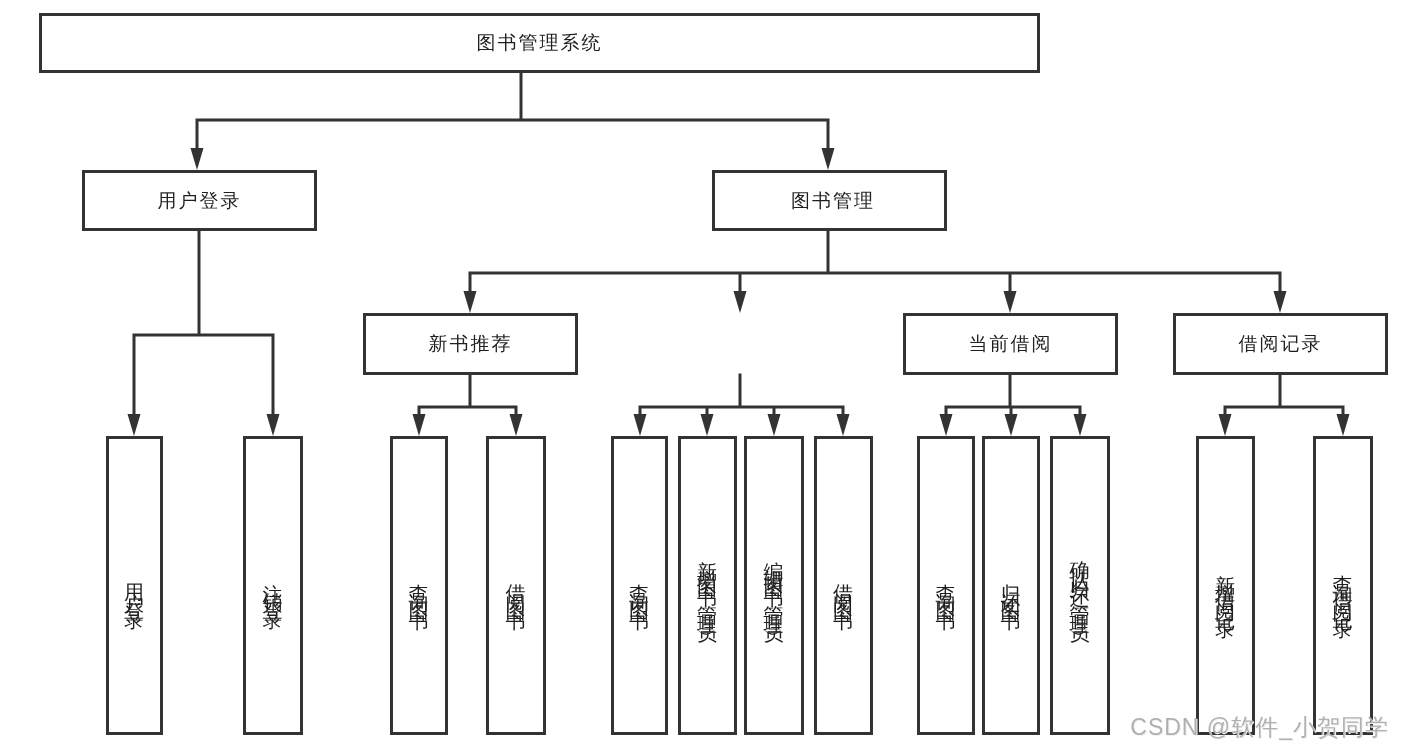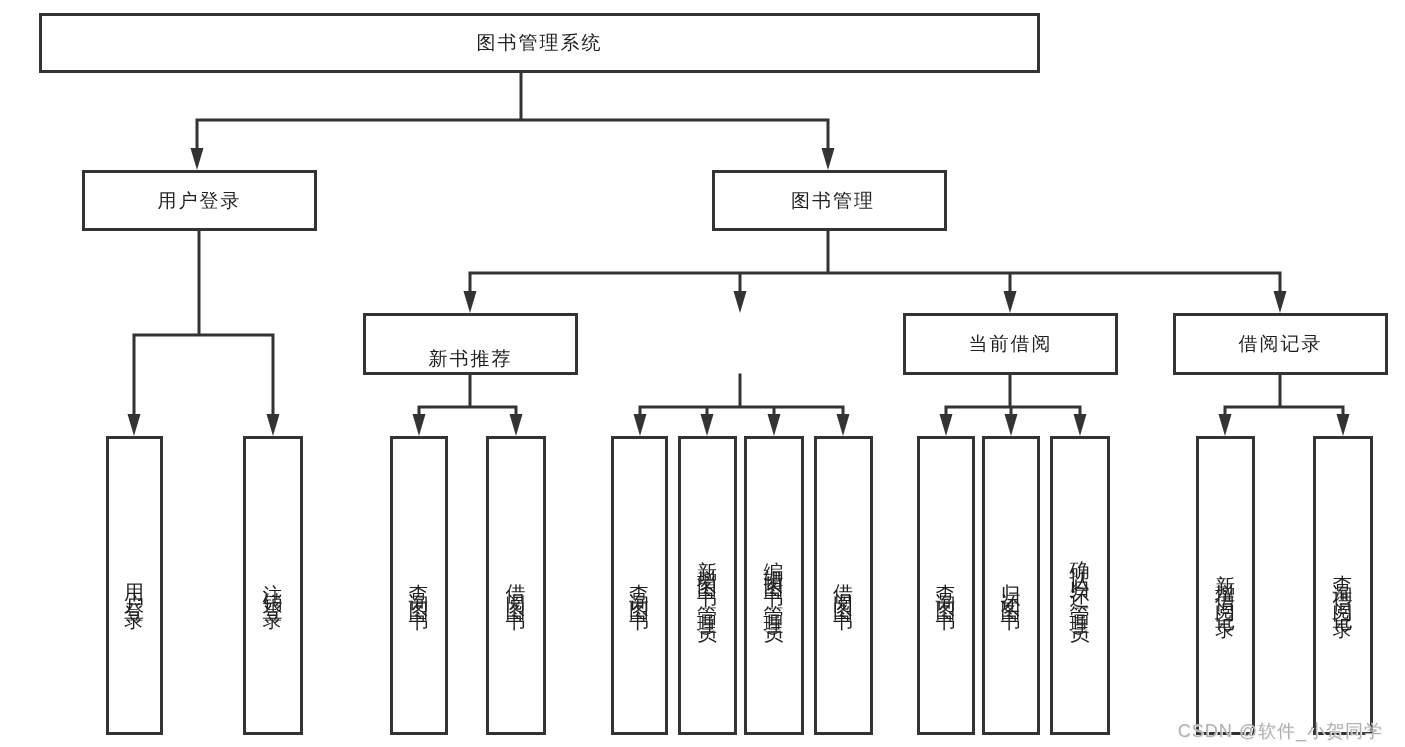--- a/index.html
+++ b/index.html
@@ -37,43 +37,43 @@
     line-height: 1;
     letter-spacing: 9px;
     white-space: nowrap;
   }
   
   .root-box { left: 21px; top: 13px; width: 1001px; height: 60px; margin-left: 18px; }
   .l2 { top: 170px; height: 61px; width: 235px; }
   .l2a { left: 82px; }
   .l2b { left: 712px; padding-left: 7px; }
   .l3 { top: 313px; height: 62px; width: 215px; }
-  .l3a { left: 363px; align-items: flex-end; }
+  .l3a { left: 363px; }
   .l3b { left: 633px; }
   .l3c { left: 903px; }
   .l3d { left: 1173px; }
   .leaf { top: 436px; height: 299px; }
   .g1a { left: 106px; width: 57px; }
   .g1b { left: 243px; width: 60px; }
   .g2a { left: 390px; width: 58px; }
   .g2b { left: 486px; width: 60px; }
   .g3a { left: 611px; width: 57px; }
   .g3b { left: 678px; width: 59px; }
   .g3c { left: 744px; width: 60px; }
   .g3d { left: 814px; width: 59px; }
   .g4a { left: 917px; width: 58px; }
   .g4b { left: 982px; width: 58px; }
   .g4c { left: 1050px; width: 60px; }
   .g5a { left: 1196px; width: 59px; }
   .g5b { left: 1313px; width: 60px; }
   .watermark {
     position: absolute;
-    right: 22px;
+    right: 16px;
     bottom: 4px;
-    font-size: 18px;
+    font-size: 23px;
     color: #b0b0b0;
     letter-spacing: 1px;
     text-shadow: 1px 1px 0 #efefef;
     pointer-events: none;
   }
 </style>
 </head>
 <body>
 
 <div class="canvas">

